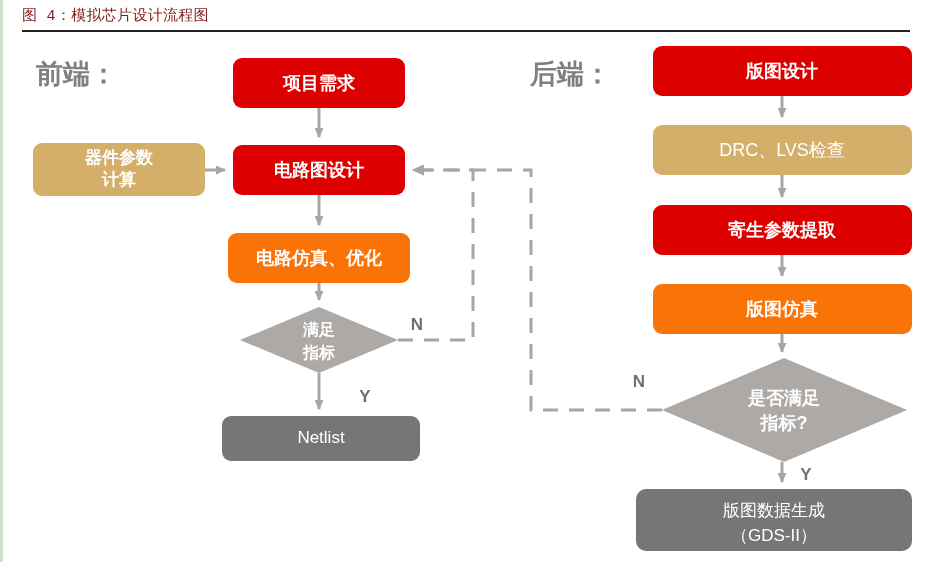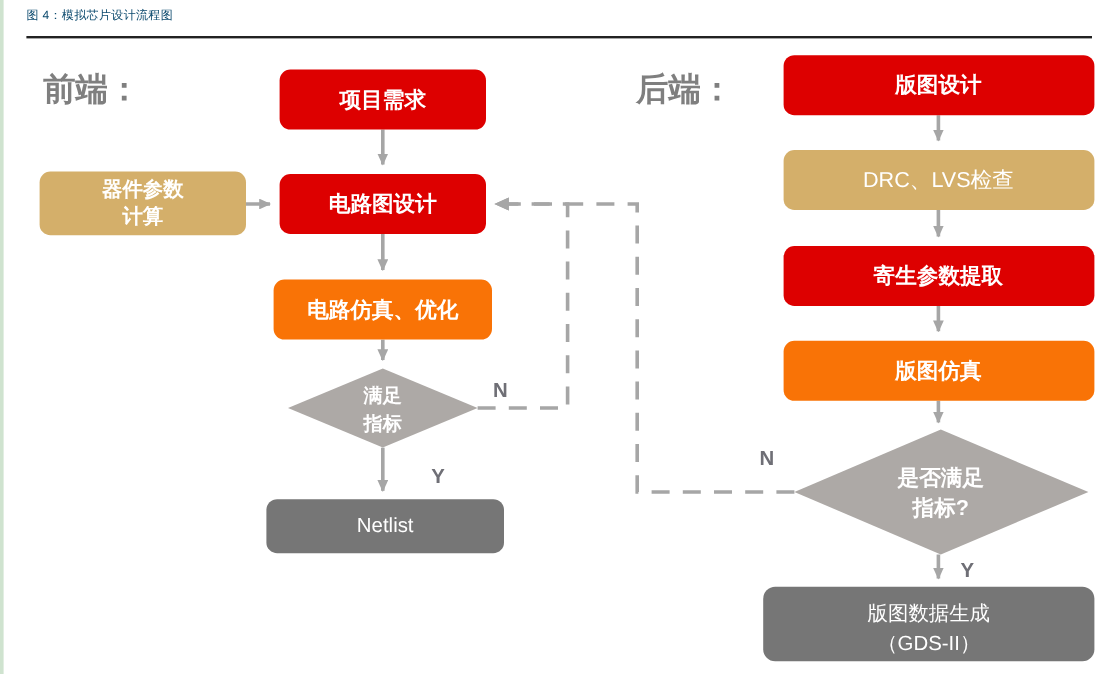--- a/index.html
+++ b/index.html
@@ -4,21 +4,21 @@
 <style>
   html,body{margin:0;padding:0;}
   body{
     width:932px;height:562px;background:#ffffff;overflow:hidden;
     font-family:"Liberation Sans","DejaVu Sans",sans-serif;
   }
   #page{position:relative;width:932px;height:562px;box-sizing:border-box;background:#fff;}
   #left-accent{position:absolute;left:0;top:0;width:3px;height:562px;background:#cfe3cf;}
   #fig-title{
     position:absolute;left:22px;top:6px;
-    font-size:10px;color:#0c4a6e;letter-spacing:.3px;white-space:nowrap;
+    font-size:15px;color:#7f1d1d;letter-spacing:.3px;white-space:nowrap;font-family:Liberation Mono, monospace;
   }
   #title-rule{position:absolute;left:22px;top:30px;width:888px;height:2px;background:#222;}
   #flow{position:absolute;left:0;top:34px;width:849px;height:528px;}
   svg{display:block;}
   .node-label{fill:#ffffff;dominant-baseline:middle;text-anchor:middle;}
   .bold-label{font-weight:bold;}
   .section-head{
     fill:#7f7f7f;font-weight:bold;font-size:27px;
     dominant-baseline:middle;text-anchor:start;
   }

